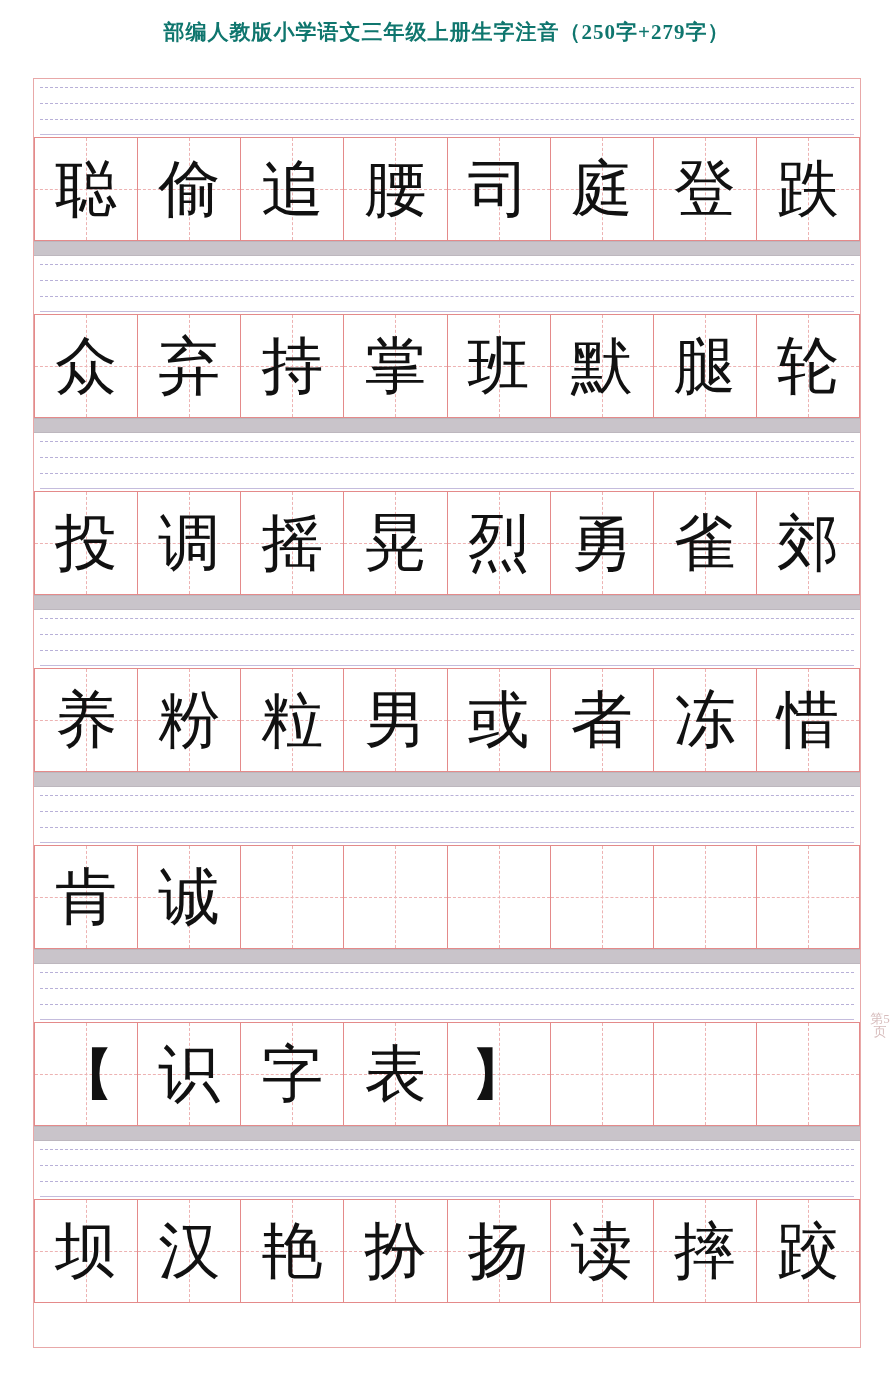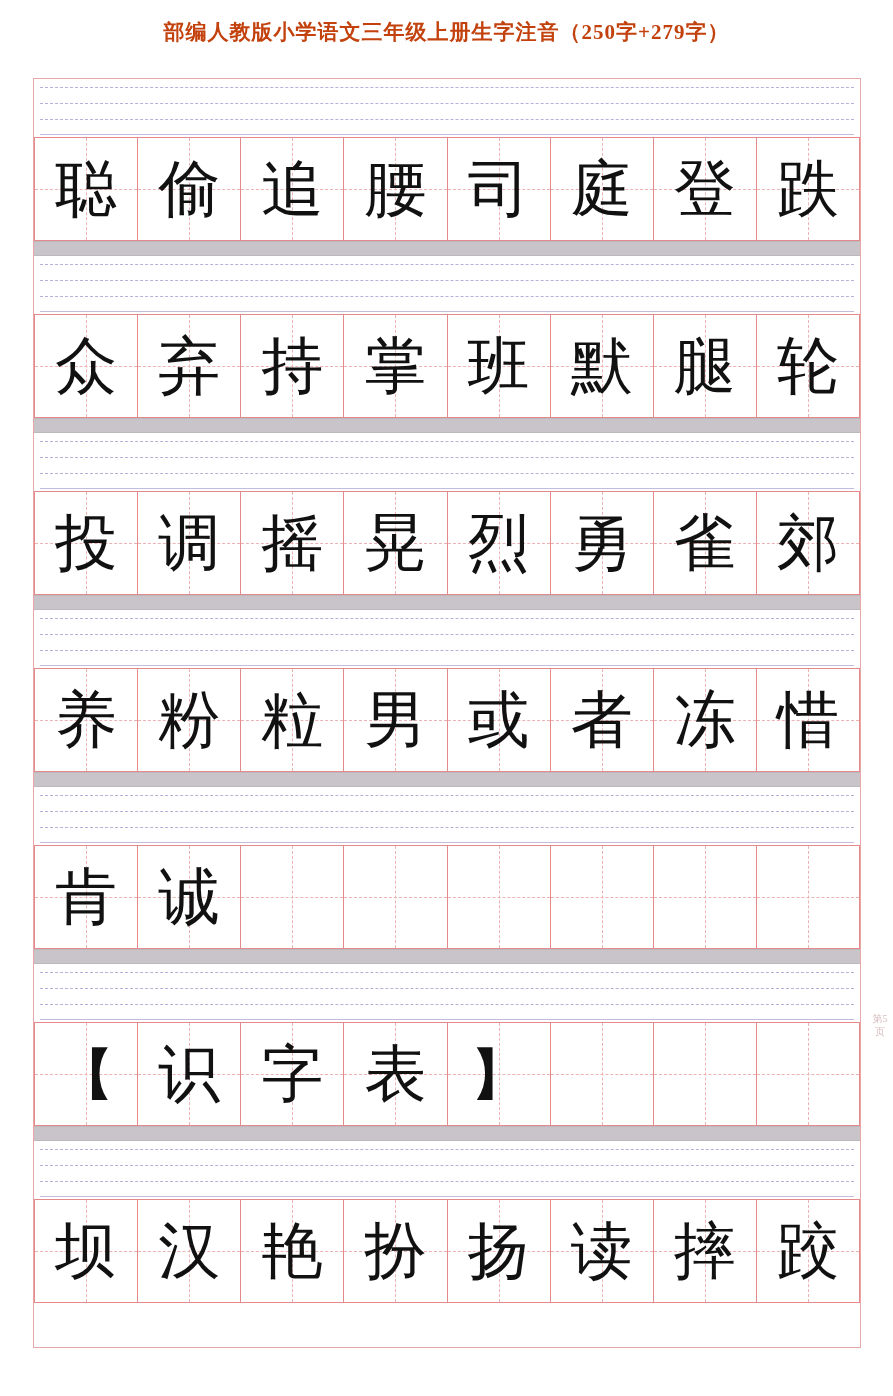--- a/index.html
+++ b/index.html
@@ -12,21 +12,21 @@
     height: 1396px;
     position: relative;
     font-family: "Liberation Serif", "DejaVu Serif", serif;
     overflow: hidden;
   }
 
   
   .page-title {
     width: 100%;
     text-align: center;
-    color: #c2410c;
+    color: #0f766e;
     font-size: 21px;
     font-weight: 700;
     letter-spacing: 1px;
     padding-top: 18px;
     box-sizing: border-box;
     font-family: "Liberation Serif", "DejaVu Serif", serif;
   }
 
   
   .sheet {
@@ -129,21 +129,21 @@
     box-sizing: border-box;
   }
 
   
   .margin-note {
     position: absolute;
     right: 3px;
     top: 1012px;
     width: 20px;
     color: #c9a6a6;
-    font-size: 10px;
+    font-size: 13px;
     line-height: 13px;
     text-align: center;
     writing-mode: horizontal-tb;
     opacity: .75;
   }
 </style>
 </head>
 <body>
 
 <div class="page-title">部编人教版小学语文三年级上册生字注音（250字+279字）</div>

